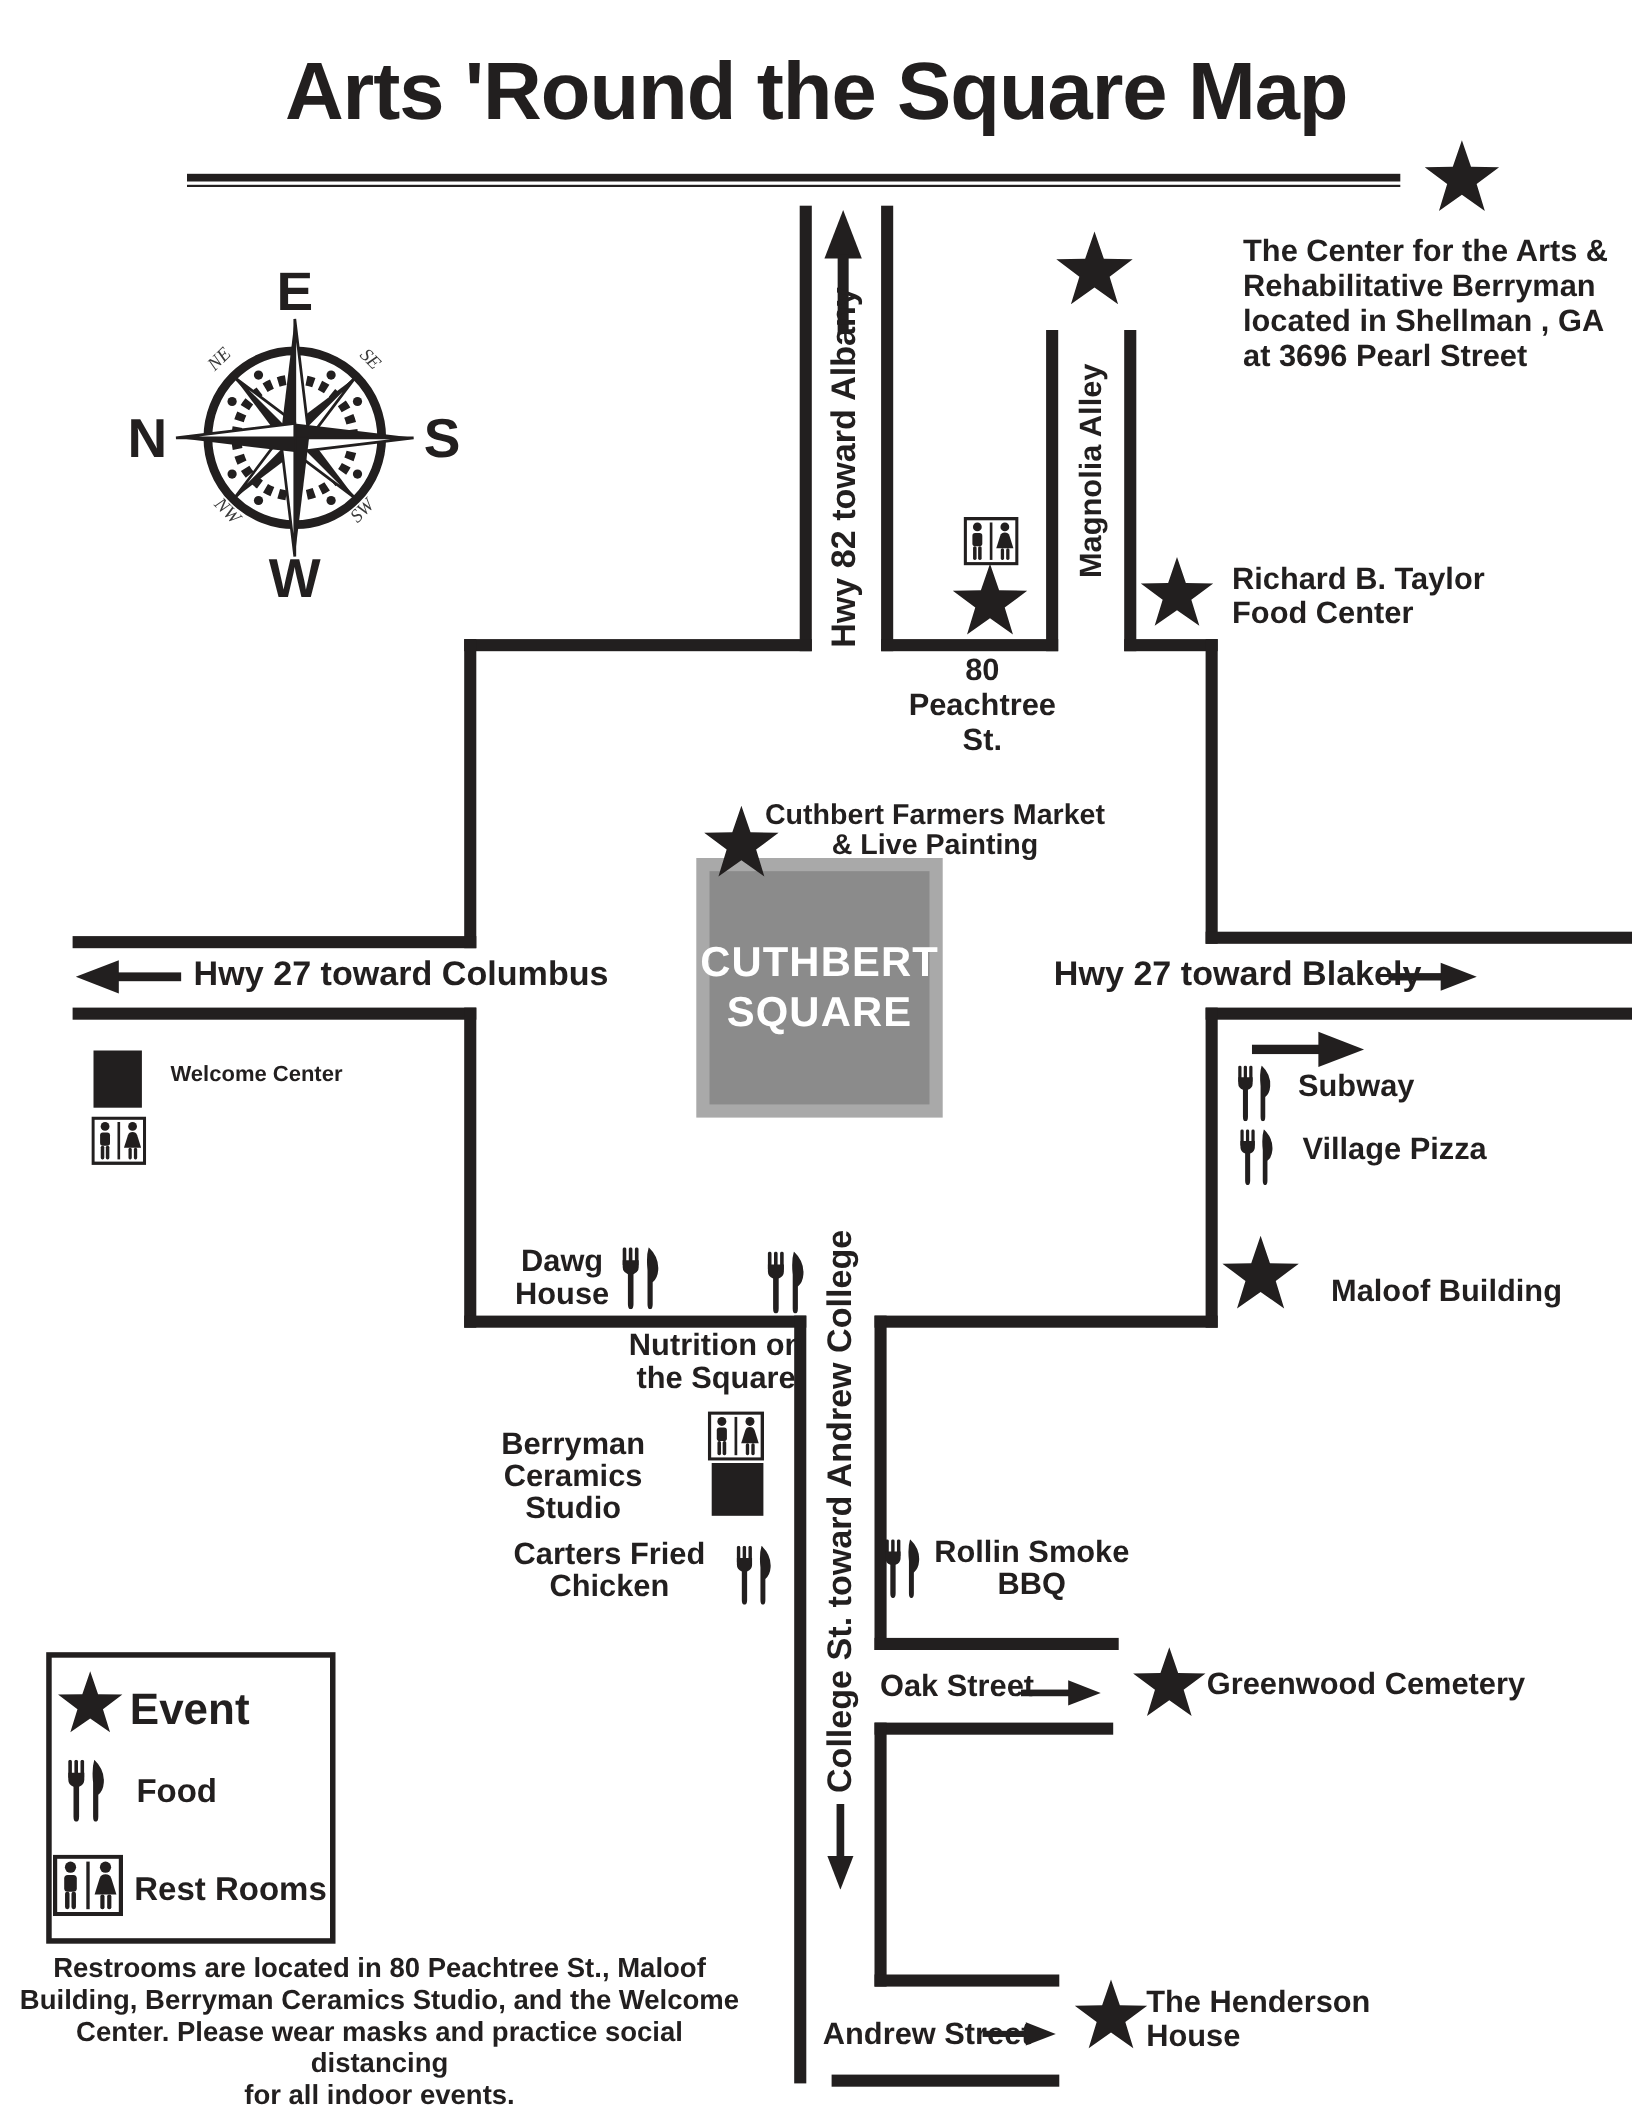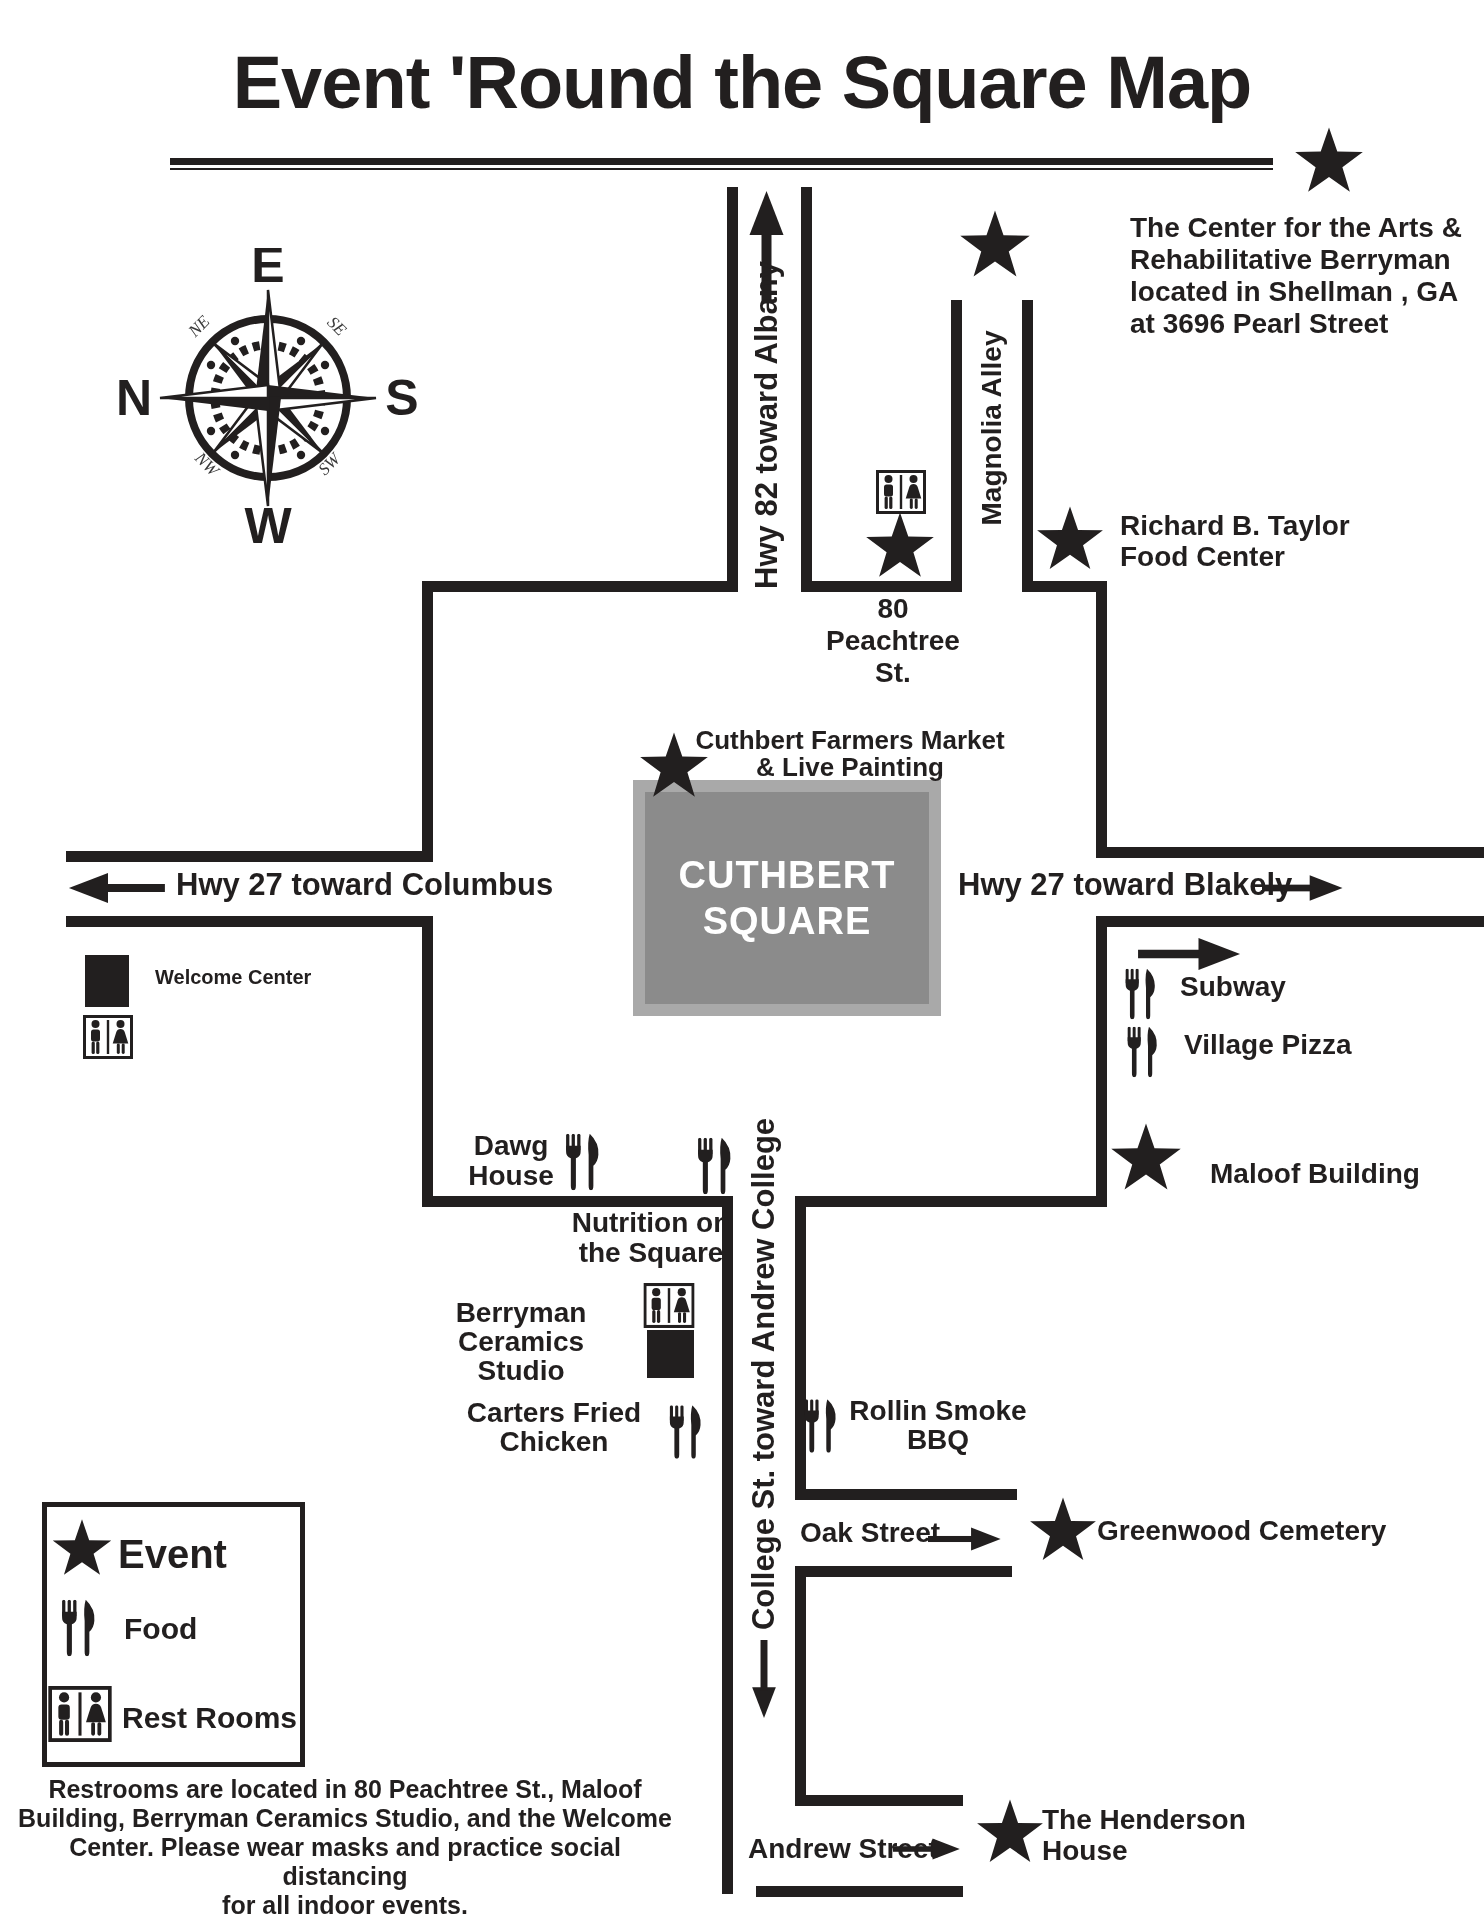--- a/index.html
+++ b/index.html
@@ -64,21 +64,21 @@
       </symbol>
       <symbol id="sym-arrow-up" viewBox="0 0 36 112">
         <g fill="currentColor">
           <polygon points="18,0 35,44 1,44"></polygon>
           <rect x="13" y="40" width="10" height="72"></rect>
         </g>
       </symbol>
     </defs>
   </svg>
 
-  <div class="label center nowrap" style="left:150px;top:42px;width:1184px;font-size:74px;letter-spacing:-1px;">Event 'Round the Square Map</div>
+  <div class="label center nowrap" style="left:150px;top:42px;width:1184px;font-size:74px;letter-spacing:-1px;">Arts 'Round the Square Map</div>
   <div class="road" style="left:170px;top:158px;width:1103px;height:7px;"></div>
   <div class="road" style="left:170px;top:168px;width:1103px;height:2px;"></div>
 
   <svg class="icon" viewBox="0 0 100 100" style="left:1292px;top:126px;width:74px;height:74px;">
       <use href="#sym-star"></use>
     </svg>
   <div class="label" style="left:1098px;top:212px;width:340px;font-size:28px;line-height:32px;margin-left:32px;">
     <span style="display:block">The Center for the Arts &amp;</span>
     <span style="display:block">Rehabilitative Berryman</span>
     <span style="display:block">located in Shellman , GA</span>
@@ -227,21 +227,21 @@
     <span style="display:block">Food Center</span>
   </div>
 
   <svg class="icon" viewBox="0 0 100 100" style="left:637px;top:731px;width:74px;height:74px;z-index:3;">
       <use href="#sym-star"></use>
     </svg>
   <div class="label center" style="left:683px;top:727px;width:334px;font-size:26px;line-height:27px;z-index:2;">
     <span style="display:block">Cuthbert Farmers Market</span>
     <span style="display:block">&amp; Live Painting</span>
   </div>
-  <div class="graysq-outer" style="left:633px;top:780px;width:308px;height:236px;">
+  <div class="graysq-outer" style="left:633px;top:780px;width:224px;height:236px;">
     <div class="graysq-inner">
       <div>CUTHBERT</div>
       <div>SQUARE</div>
     </div>
   </div>
 
   <div class="blocksq" style="left:85px;top:955px;width:44px;height:52px;"></div>
   <div class="label nowrap" style="left:155px;top:966px;font-size:20px;">Welcome Center</div>
   <svg class="icon" viewBox="0 0 50 44" style="left:83px;top:1014px;width:50px;height:46px;">
       <use href="#sym-restroom"></use>

